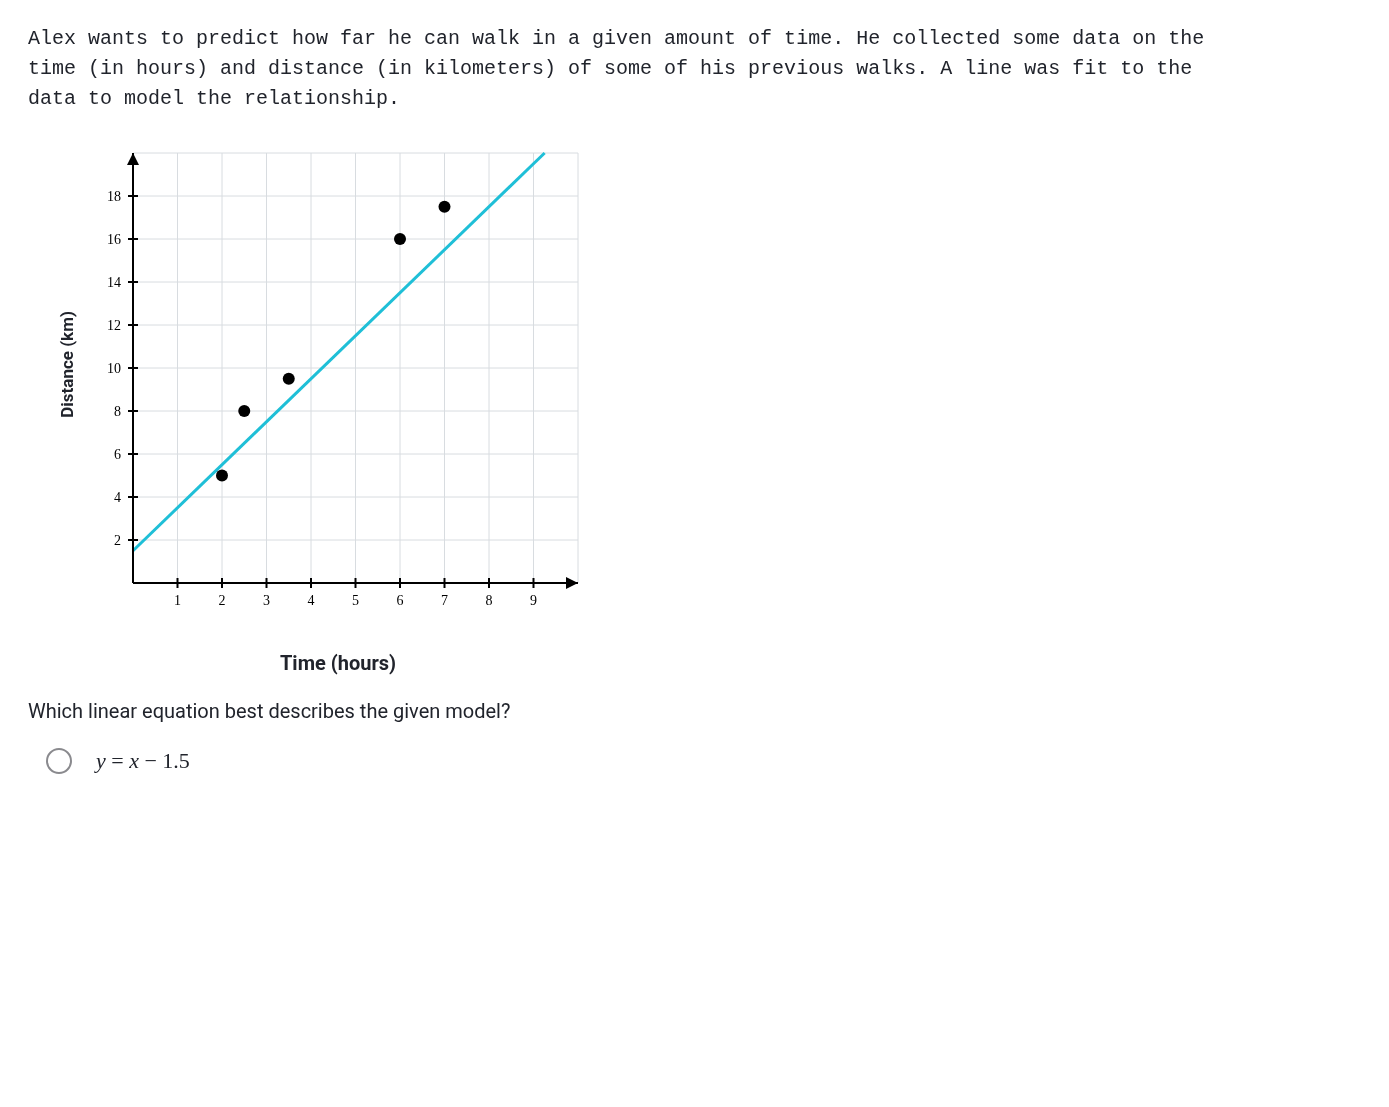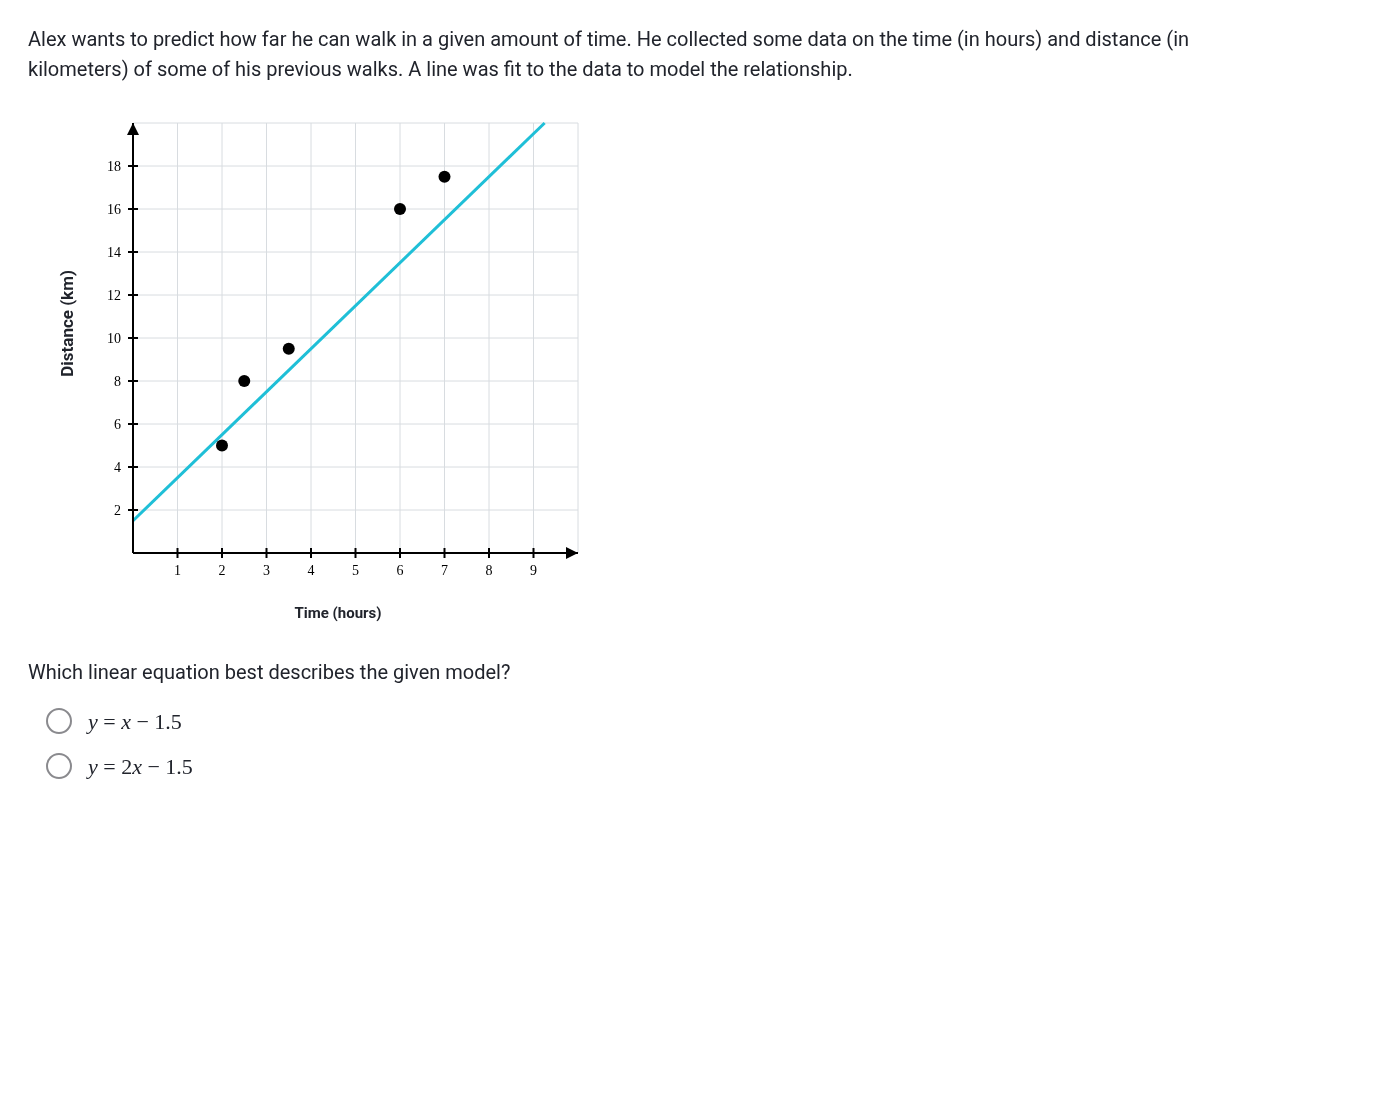--- a/index.html
+++ b/index.html
@@ -6,20 +6,21 @@
     font-family: -apple-system, BlinkMacSystemFont, "Segoe UI", Roboto, Helvetica, Arial, sans-serif;
     color: #21242c;
     margin: 0;
     padding: 24px 28px;
     font-size: 20px;
     line-height: 1.5;
   }
   .problem-text {
     max-width: 1200px;
     margin-bottom: 24px;
+    font-family: Liberation Mono, monospace;
   }
   .chart-wrap {
     display: flex;
     align-items: center;
     margin: 20px 0 8px 30px;
   }
   .y-axis-title {
     transform: rotate(-90deg);
     font-weight: 700;
     font-size: 17px;
@@ -27,35 +28,35 @@
     width: 20px;
     text-align: center;
   }
   .chart-inner-col {
     display: flex;
     flex-direction: column;
     align-items: center;
   }
   .x-axis-title {
     font-weight: 700;
-    font-size: 15px;
-    margin-top: 4px;
+    font-size: 20px;
+    margin-top: 20px;
   }
   .question {
-    margin-top: 32px;
+    margin-top: 18px;
     font-size: 20px;
   }
   .options {
     margin-top: 18px;
     margin-left: 18px;
   }
   .option {
     display: flex;
     align-items: center;
-    gap: 16px;
+    gap: 24px;
     margin: 12px 0;
     font-family: "Times New Roman", Times, serif;
     font-size: 22px;
   }
   .radio {
     width: 22px;
     height: 22px;
     border: 2px solid #8a8a8e;
     border-radius: 50%;
     flex: 0 0 auto;
@@ -157,17 +158,13 @@
   </div>
 </div>
 
 <div class="question">Which linear equation best describes the given model?</div>
 
 <div class="options">
   <div class="option">
     <div class="radio"></div>
     <span><span class="eq-var">y</span> = <span class="eq-var">x</span> − 1.5</span>
   </div>
-  <div class="option">
-    <div class="radio"></div>
-    <span><span class="eq-var">y</span> = 2<span class="eq-var">x</span> − 1.5</span>
-  </div>
 </div>
 
 </body></html>

